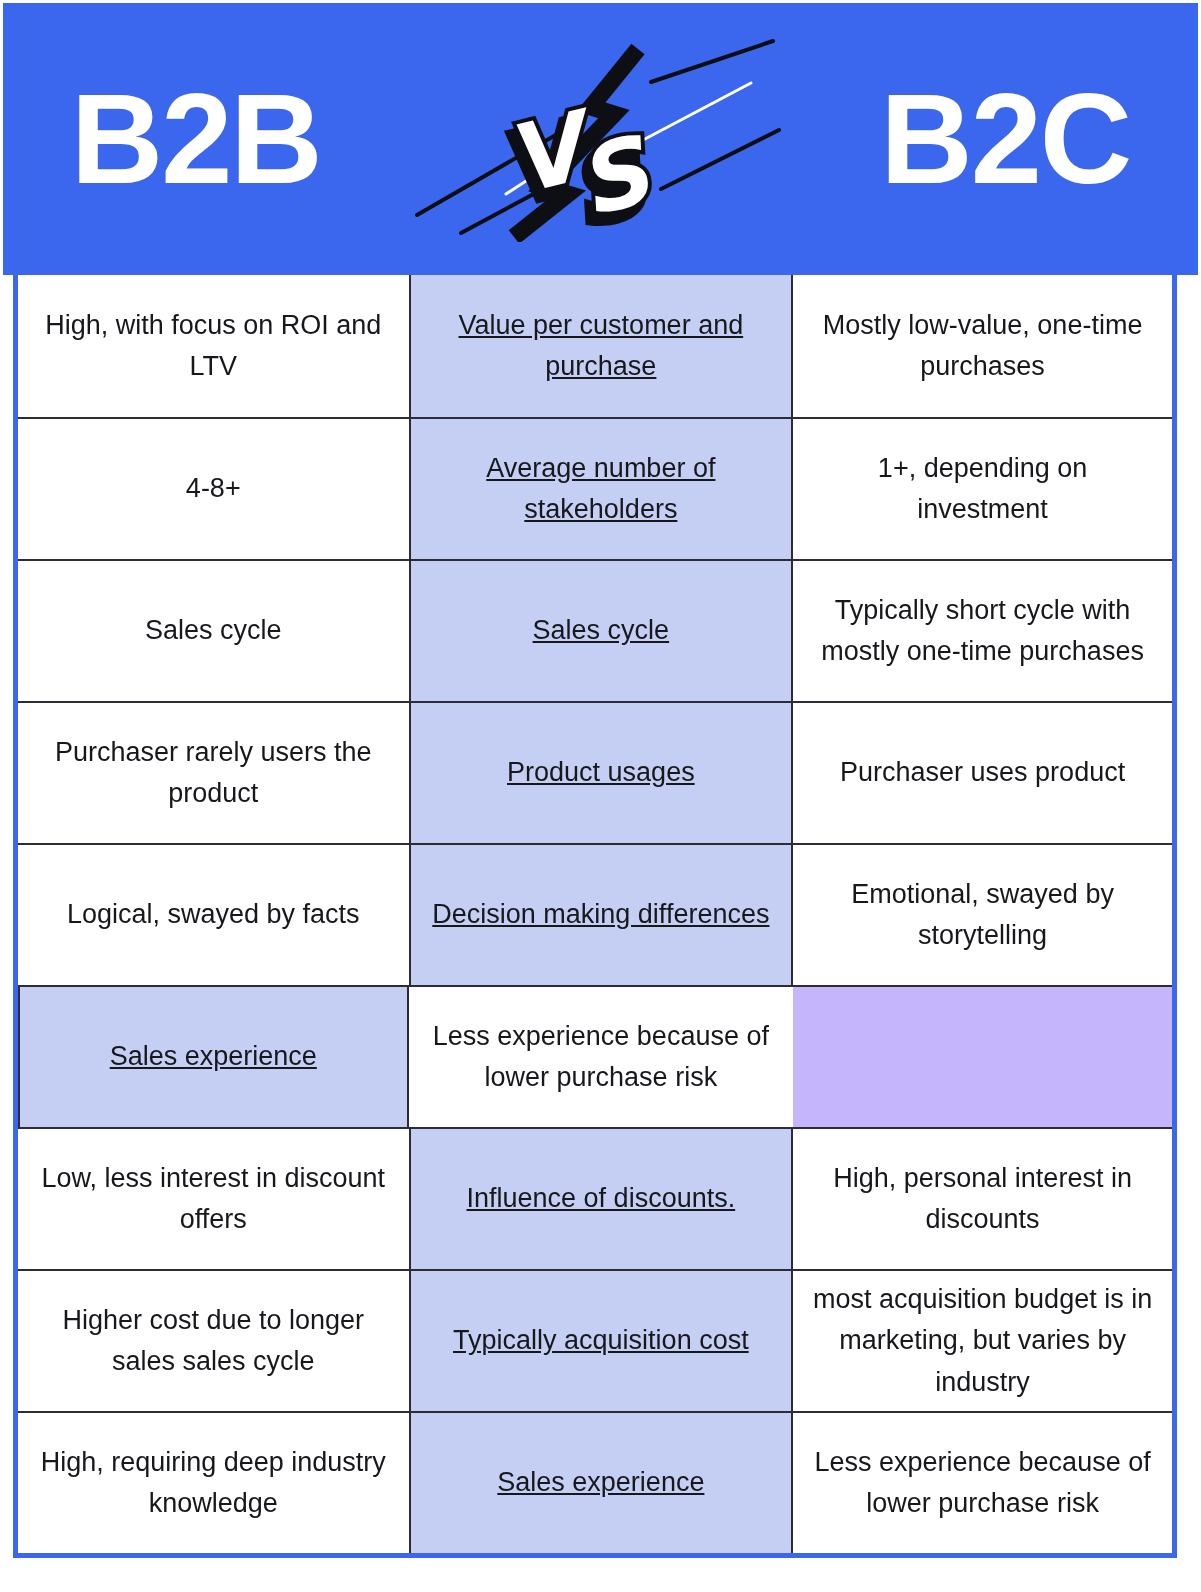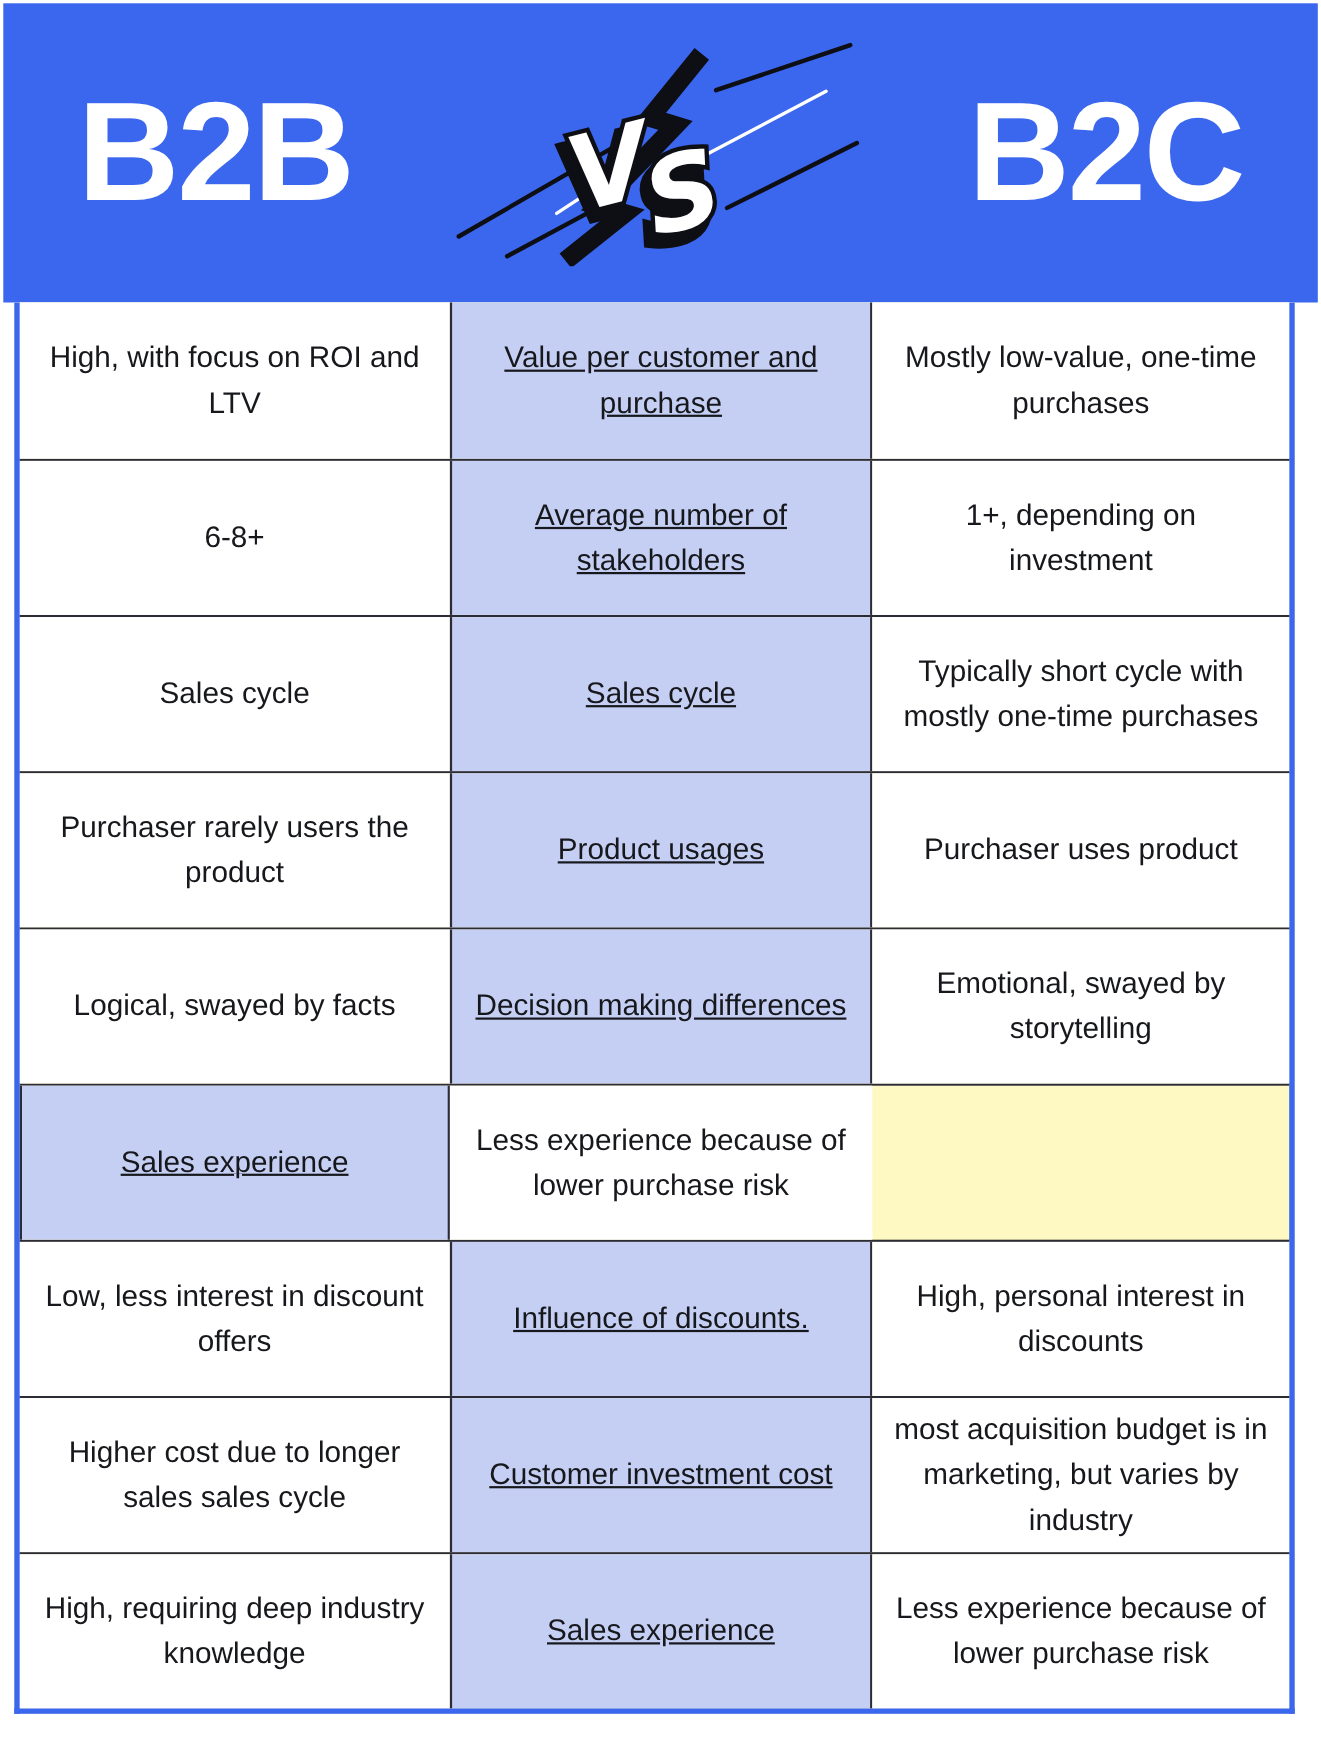--- a/index.html
+++ b/index.html
@@ -46,21 +46,21 @@
     flex: 1.1 1 0;
     display: flex;
     align-items: center;
     justify-content: center;
   }
   
   .table {
     margin: 0 21px 0 10px;
     border: 5px solid var(--blue);
     border-top: none;
-    background: #fef9c3;
+    background: #c4b5fd;
   }
   .row {
     display: grid;
     grid-template-columns: 1fr 0.985fr 0.97fr;
     height: 142px;
     box-sizing: border-box;
   }
   .row + .row {
     border-top: 2px solid var(--line);
   }
@@ -121,21 +121,21 @@
   </header>
 
   <main class="table">
     <div id="table-body">
         <div class="row">
           <div class="cell">High, with focus on ROI and LTV</div>
           <div class="cell feature">Value per customer and purchase</div>
           <div class="cell">Mostly low-value, one-time purchases</div>
         </div>
         <div class="row">
-          <div class="cell">6-8+</div>
+          <div class="cell">4-8+</div>
           <div class="cell feature">Average number of stakeholders</div>
           <div class="cell">1+, depending on investment</div>
         </div>
         <div class="row">
           <div class="cell">Sales cycle</div>
           <div class="cell feature">Sales cycle</div>
           <div class="cell">Typically short cycle with mostly one-time purchases</div>
         </div>
         <div class="row">
           <div class="cell">Purchaser rarely users the product</div>
@@ -151,21 +151,21 @@
           <div class="cell feature">Sales experience</div>
           <div class="cell">Less experience because of lower purchase risk</div>
         </div>
         <div class="row">
           <div class="cell">Low, less interest in discount offers</div>
           <div class="cell feature">Influence of discounts.</div>
           <div class="cell">High, personal interest in discounts</div>
         </div>
         <div class="row">
           <div class="cell">Higher cost due to longer sales sales cycle</div>
-          <div class="cell feature">Customer investment cost</div>
+          <div class="cell feature">Typically acquisition cost</div>
           <div class="cell">most acquisition budget is in marketing, but varies by industry</div>
         </div>
         <div class="row">
           <div class="cell">High, requiring deep industry knowledge</div>
           <div class="cell feature">Sales experience</div>
           <div class="cell">Less experience because of lower purchase risk</div>
         </div>
       </div>
   </main>
 

